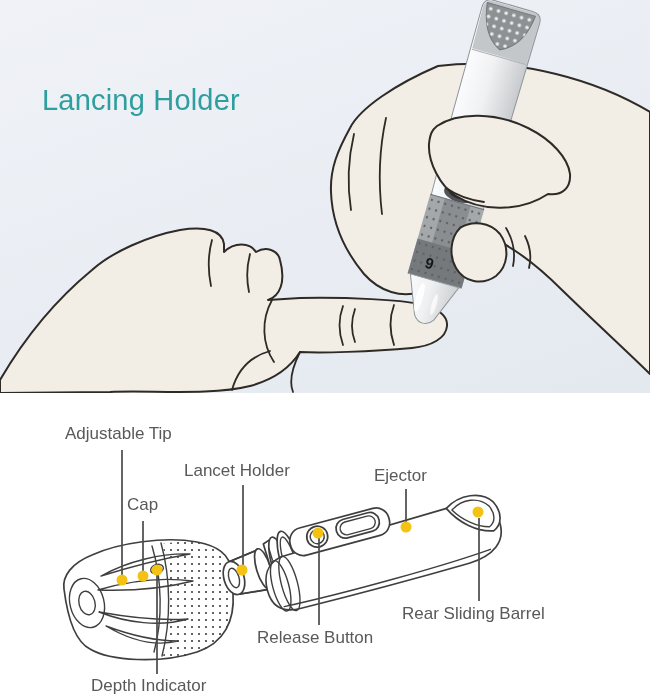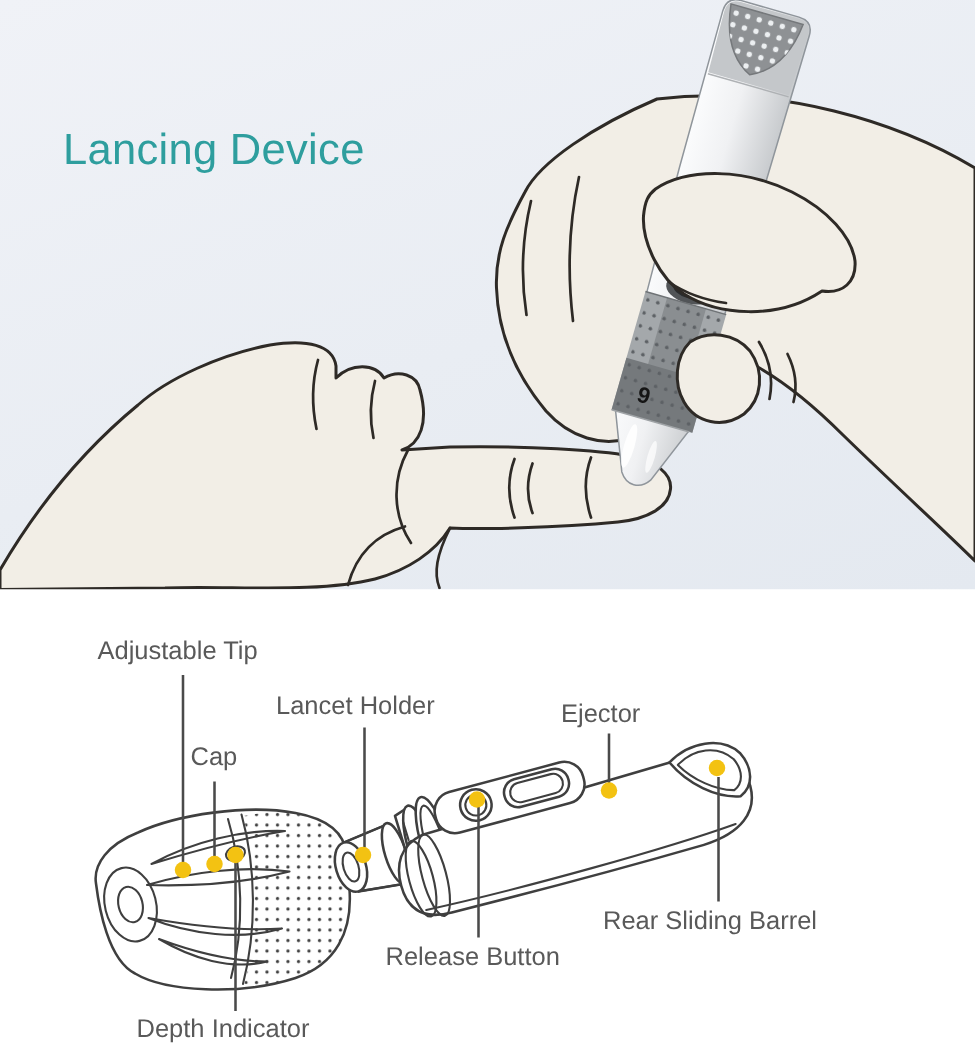--- a/index.html
+++ b/index.html
@@ -100,21 +100,21 @@
         <path class="crease" d="M446,188 Q462,199 484,202"></path>
       </g>
 
       <g>
         <path class="hand" d="M460,228 C472,220 490,222 500,234 C510,248 508,266 496,276
           C482,286 464,282 456,268 C449,256 450,238 460,228 Z"></path>
         <path class="crease" d="M506,228 Q517,246 513,266"></path>
         <path class="crease" d="M525,236 Q533,252 529,268"></path>
       </g>
     </svg>
-    <div class="hero-title">Lancing Device</div>
+    <div class="hero-title">Lancing Holder</div>
   </div>
 
   <div class="diagram">
     <svg width="650" height="307" viewBox="0 0 650 307">
       <defs>
         <pattern id="knurlDots" width="7" height="7" patternUnits="userSpaceOnUse">
           <circle cx="3" cy="3" r="1.1" fill="#3f3f3f"></circle>
         </pattern>
       </defs>
 

